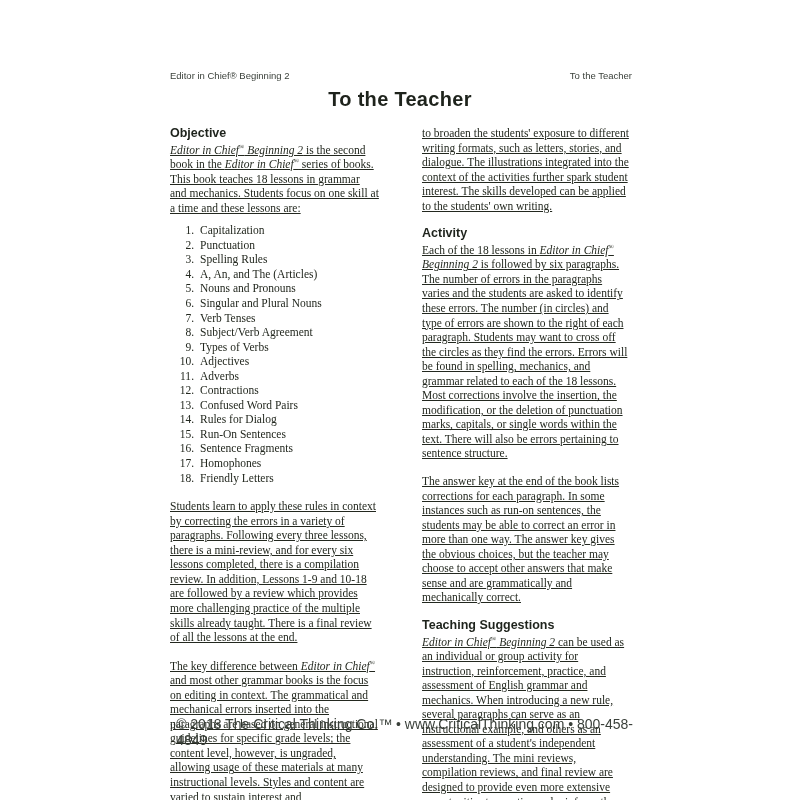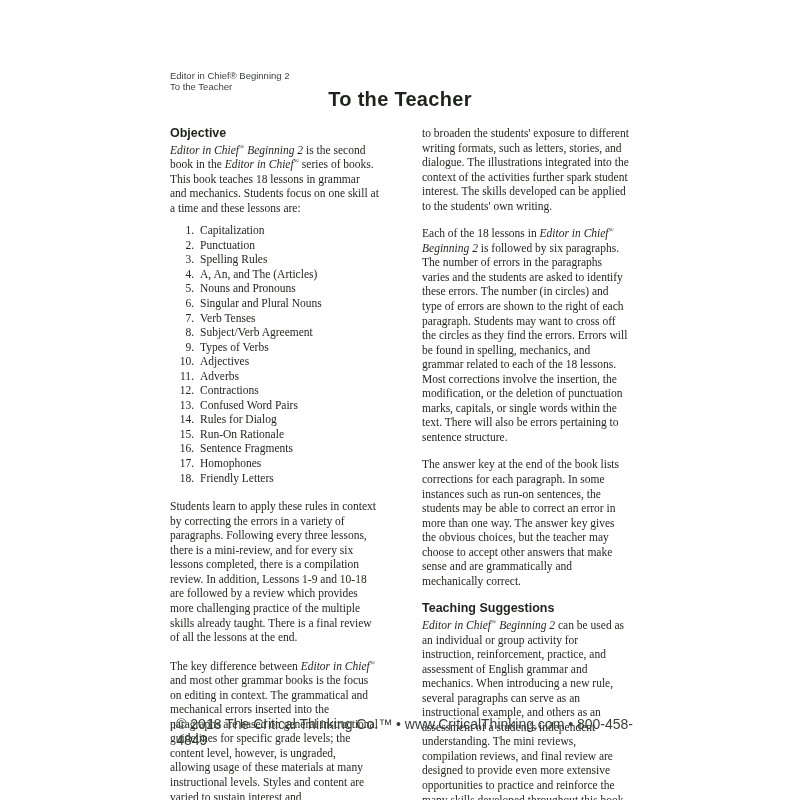--- a/index.html
+++ b/index.html
@@ -20,21 +20,20 @@
   .running-header {
     position: absolute;
     top: 70px;
     left: 170px;
     right: 168px;
     display: flex;
     justify-content: space-between;
     font-family: "Liberation Sans", sans-serif;
     font-size: 9.5px;
     color: #3a403a;
-    flex-direction: column;
   }
   
   .page-title {
     position: absolute;
     top: 88px;
     left: 0;
     width: 800px;
     text-align: center;
     font-family: "Liberation Sans", sans-serif;
     font-weight: bold;
@@ -45,21 +44,21 @@
   
   .columns {
     position: absolute;
     top: 126px;
     left: 170px;
     width: 472px;
     display: flex;
     gap: 32px;
   }
   .col { width: 228px; font-size: 11.5px; line-height: 14.55px; text-align: left; }
-  .col p { margin: 0 11px 0 0; }
+  .col p { margin: 0 11px 0 0; text-decoration: underline; }
   .section-heading {
     font-family: "Liberation Sans", sans-serif;
     font-weight: bold;
     font-size: 12.5px;
     color: #1e231c;
     margin: 0 0 2px 0;
   }
   .spacer-lg { height: 14px; }
   .spacer-md { height: 13px; }
   sup { font-size: 7px; line-height: 0; vertical-align: super; }
@@ -123,34 +122,35 @@
           <li>Nouns and Pronouns</li>
           <li>Singular and Plural Nouns</li>
           <li>Verb Tenses</li>
           <li>Subject/Verb Agreement</li>
           <li>Types of Verbs</li>
           <li>Adjectives</li>
           <li>Adverbs</li>
           <li>Contractions</li>
           <li>Confused Word Pairs</li>
           <li>Rules for Dialog</li>
-          <li>Run-On Rationale</li>
+          <li>Run-On Sentences</li>
           <li>Sentence Fragments</li>
           <li>Homophones</li>
           <li>Friendly Letters</li>
         </ol>
       <div class="spacer-lg"></div>
       <p>Students learn to apply these rules in context by correcting the errors in a variety of paragraphs.  Following every three lessons, there is a mini-review, and for every six lessons completed, there is a compilation review.  In addition, Lessons 1-9 and 10-18 are followed by a review which provides more challenging practice of the multiple skills already taught.  There is a final review of all the lessons at the end.</p>
       <div class="spacer-lg"></div>
       <p><span>The key difference between </span><span style="font-style: italic;">Editor in Chief</span><sup>®</sup><span> and most other grammar books is the focus on editing in context.  The grammatical and mechanical errors inserted into the paragraphs are based on general instructional guidelines for specific grade levels; the content level, however, is ungraded, allowing usage of these materials at many instructional levels.  Styles and content are varied to sustain interest and</span></p>
     </div>
 
     <div class="col">
       <p>to broaden the students' exposure to different writing formats, such as letters, stories, and dialogue.  The illustrations integrated into the context of the activities further spark student interest.  The skills developed can be applied to the students' own writing.</p>
       <div class="spacer-md"></div>
+      <div class="section-heading">Activity</div>
       <p><span>Each of the 18 lessons in </span><span style="font-style: italic;">Editor in Chief</span><sup>®</sup><span style="font-style: italic;"> Beginning 2</span><span> is followed by six paragraphs.  The number of errors in the paragraphs varies and the students are asked to identify these errors.  The number (in circles) and type of errors are shown to the right of each paragraph.  Students may want to cross off the circles as they find the errors.  Errors will be found in spelling, mechanics, and grammar related to each of the 18 lessons.  Most corrections involve the insertion, the modification, or the deletion of punctuation marks, capitals, or single words within the text.  There will also be errors pertaining to sentence structure.</span></p>
       <div class="spacer-md"></div>
       <p><span>The answer key at the end of the book lists corrections for each paragraph.  In some instances such as run-on sentences, the students may be able to correct an error in more than one way.  The answer key gives the obvious choices, but the teacher may choose to accept other answers that make sense and are grammatically and mechanically correct.</span></p>
       <div class="spacer-md"></div>
       <div class="section-heading">Teaching Suggestions</div>
       <p><span style="font-style: italic;">Editor in Chief</span><sup>®</sup><span style="font-style: italic;"> Beginning 2</span><span> can be used as an individual or group activity for instruction, reinforcement, practice, and assessment of English grammar and mechanics.  When introducing a new rule, several paragraphs can serve as an instructional example, and others as an assessment of a student's independent understanding.  The mini reviews, compilation reviews, and final review are designed to provide even more extensive opportunities to practice and reinforce the many skills developed throughout this book.</span></p>
     </div>
 
   </div>
 

